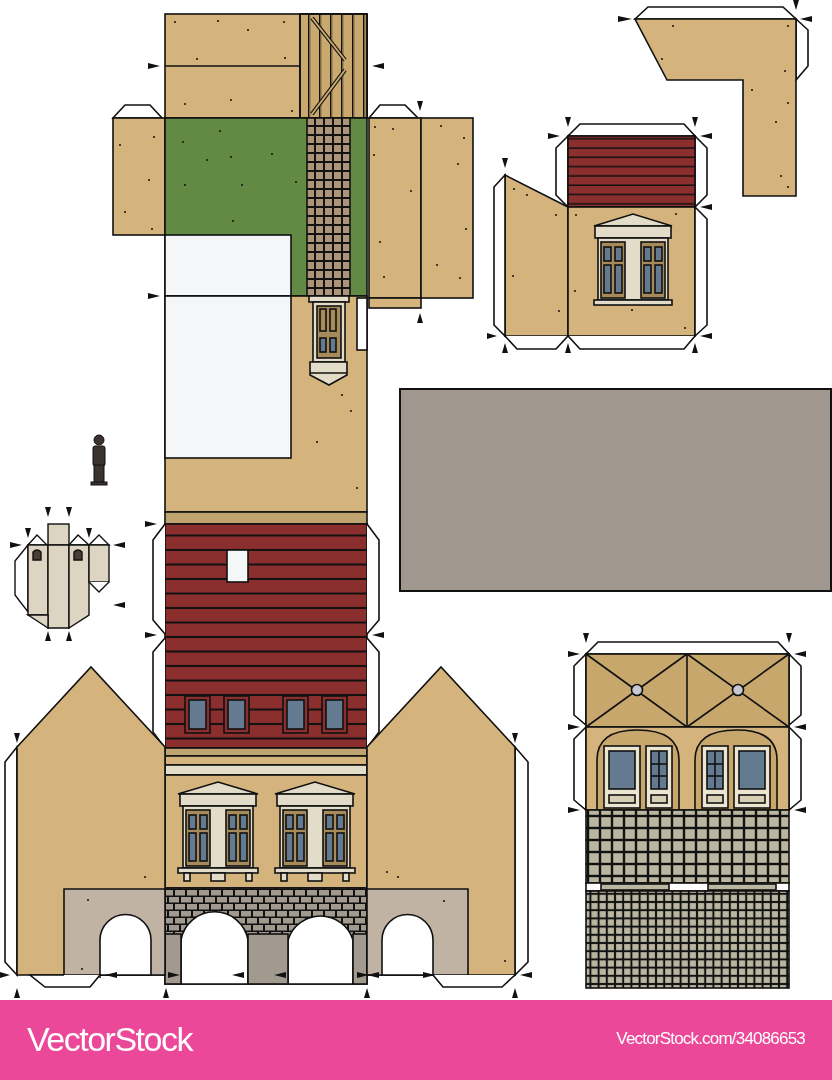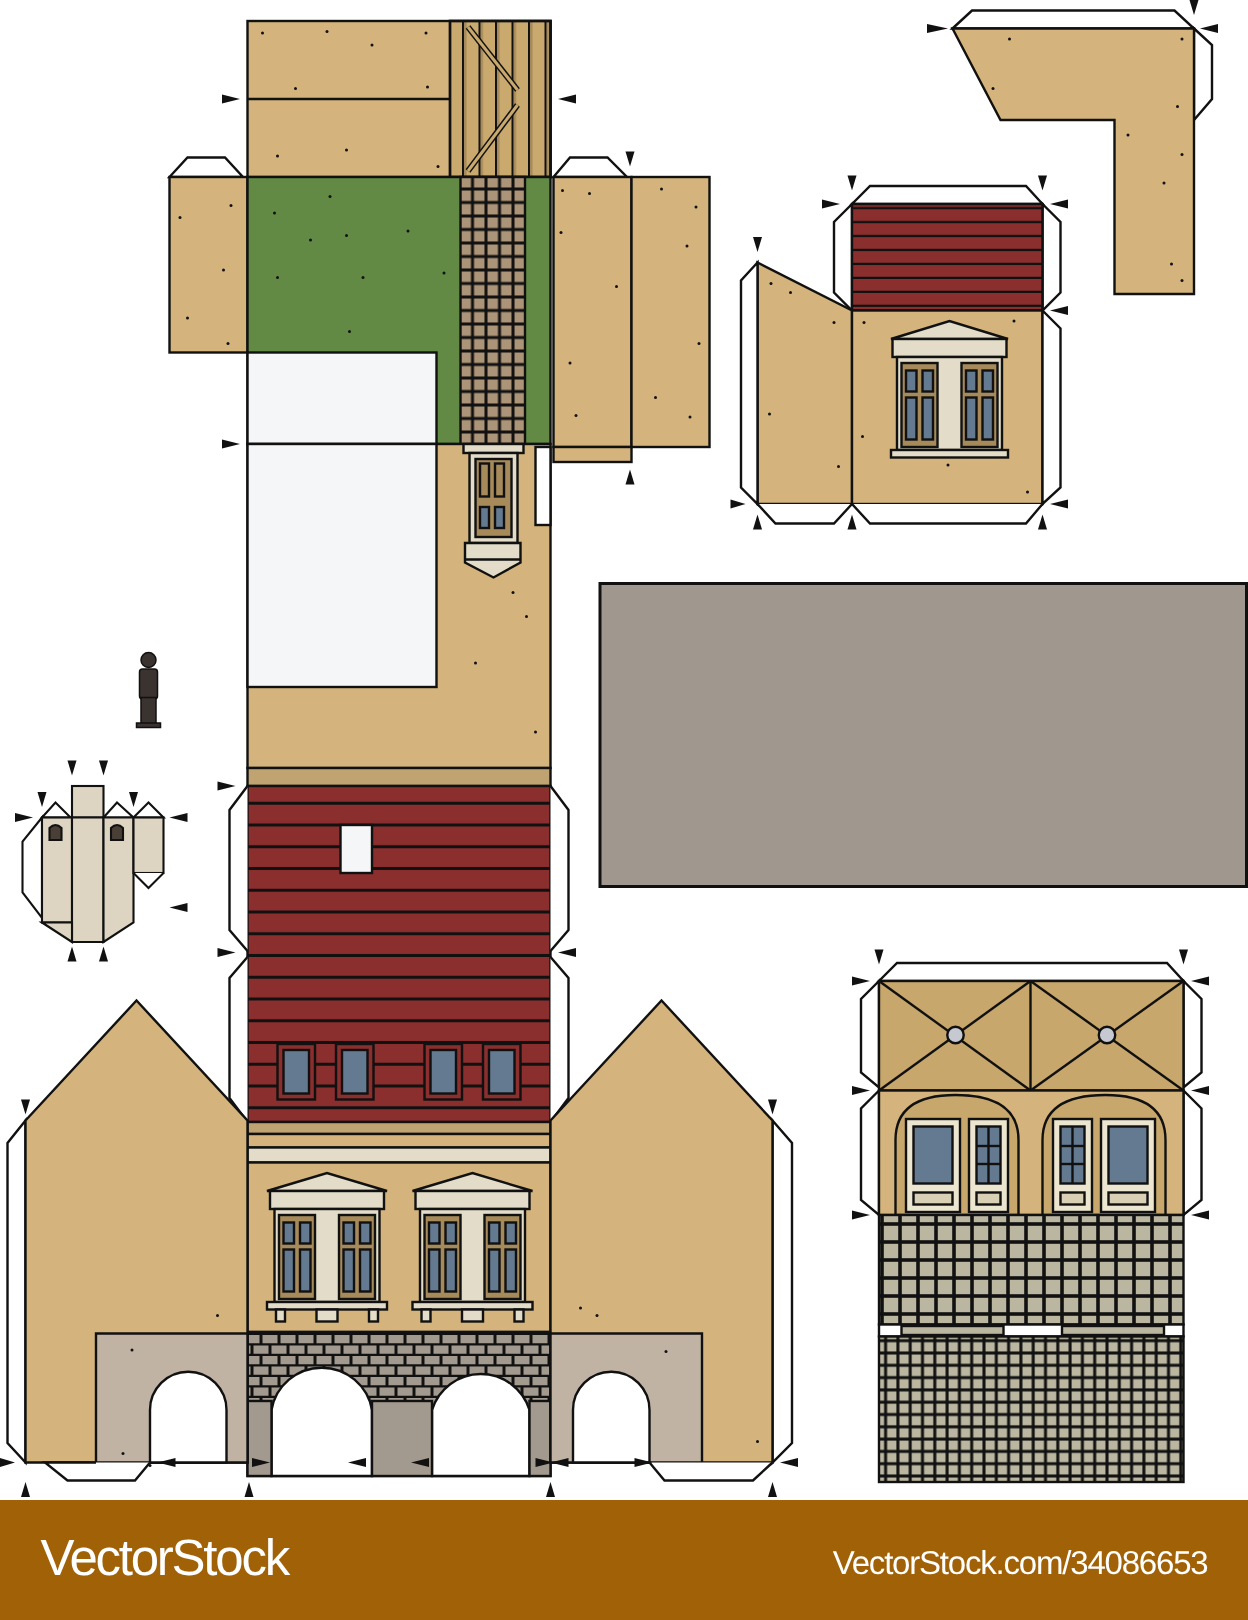--- a/index.html
+++ b/index.html
@@ -1,20 +1,20 @@
 <!DOCTYPE html>
 <html><head>
 <meta charset="utf-8">
 <style>
   html, body { margin:0; padding:0; background:#ffffff; }
   body { width:832px; height:1080px; position:relative; overflow:hidden; font-family:"Liberation Sans", sans-serif; }
   #art { position:absolute; left:0; top:0; width:832px; height:1000px; }
-  #footer { position:absolute; left:0; top:1000px; width:832px; height:80px; background:#a16207; color:#fff; }
+  #footer { position:absolute; left:0; top:1000px; width:832px; height:80px; background:#ec4899; color:#fff; }
   #footer .brand { position:absolute; left:27px; top:20px; font-size:34px; letter-spacing:-1.5px; font-family:"Liberation Sans", sans-serif; }
-  #footer .url { position:absolute; right:27px; top:29px; font-size:22px; letter-spacing:-0.8px; font-family:"Liberation Sans", sans-serif; }
+  #footer .url { position:absolute; right:27px; top:29px; font-size:17px; letter-spacing:-0.8px; font-family:"Liberation Sans", sans-serif; }
 </style>
 </head>
 <body>
 
 <svg id="art" viewBox="0 0 832 1000" xmlns="http://www.w3.org/2000/svg">
   <defs>
     <pattern id="roofLines" width="10" height="14.5" patternUnits="userSpaceOnUse">
       <rect width="10" height="14.5" fill="#8b2e2e"></rect>
       <rect y="12.5" width="10" height="2" fill="#111"></rect>
     </pattern>

